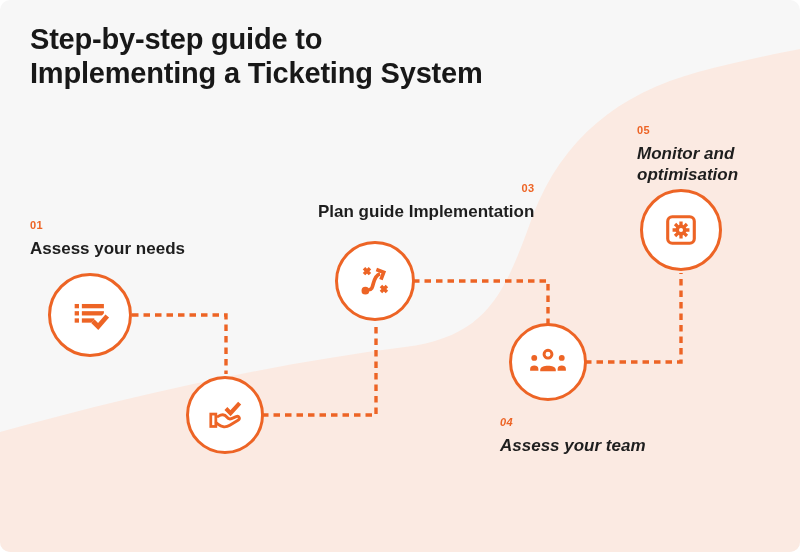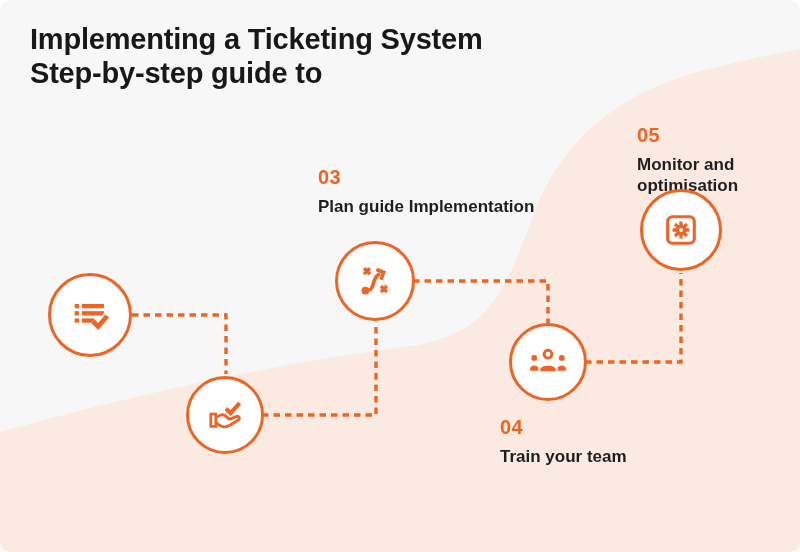--- a/index.html
+++ b/index.html
@@ -13,33 +13,33 @@
   }
   .bg-layer{position:absolute;left:0;top:0;width:800px;height:552px;display:block;}
   .page-title{
     position:absolute;left:30px;top:22px;margin:0;
     font-size:29px;line-height:34px;font-weight:700;
     color:var(--heading,#181818);letter-spacing:-0.2px;
   }
   .page-title span{display:block;}
   .step-text{position:absolute;}
   .step-number{
-    font-size:20px;font-weight:700;color:var(--accent,#ED6425);
+    font-size:11px;font-weight:700;color:var(--accent,#ED6425);
     margin-bottom:7px;letter-spacing:0.3px;
   }
   .step-label{
     font-size:17px;font-weight:700;color:var(--label,#1E1E1E);
     line-height:1.24;white-space:nowrap;
   }
   .text-1{left:30px;top:219px;}
   .text-2{left:172px;top:458px;}
-  .text-3{left:318px;top:166px;}
-  .text-4{left:500px;top:416px;}
+  .text-3{left:318px;top:182px;text-align:right;}
+  .text-4{left:500px;top:416px;font-style:italic;}
   .text-5{left:637px;top:124px;width:122px;}
-  .text-5 .step-label{white-space:normal;}
+  .text-5 .step-label{white-space:normal;font-style:italic;}
   .circle{
     position:absolute;border-radius:50%;
     background:var(--circle_fill,#FFFFFF);
     border:3px solid var(--accent,#ED6425);
     box-sizing:border-box;
     display:flex;align-items:center;justify-content:center;
   }
   .circle-1{left:48px;top:273px;width:84px;height:84px;}
   .circle-2{left:186px;top:376px;width:78px;height:78px;}
   .circle-3{left:335px;top:241px;width:80px;height:80px;}
@@ -56,33 +56,37 @@
     <path d="M0 432 C 130 396 270 364 405 347 C 488 336 505 293 533 215 C 563 138 618 94 698 72 C 736 62 773 54 800 49 L 800 552 L 0 552 Z" fill="var(--wave,#FBEAE2)"></path>
     <g fill="none" stroke="var(--accent,#ED6425)" stroke-width="3.4" stroke-dasharray="6.5 5">
       <path d="M132 315 H226 V374"></path>
       <path d="M262 415 H376 V323"></path>
       <path d="M413 281 H548 V325"></path>
       <path d="M585 362 H681 V273"></path>
     </g>
   </svg>
 
   <h1 class="page-title">
+    <span>Step-by-step guide to</span>
     <span>Implementing a Ticketing System</span>
-    <span>Step-by-step guide to</span>
   </h1>
 
+  <div class="step-text text-1">
+    <div class="step-number">01</div>
+    <div class="step-label">Assess your needs</div>
+  </div>
   <div class="step-text text-2">
   </div>
   <div class="step-text text-3">
     <div class="step-number">03</div>
     <div class="step-label">Plan guide Implementation</div>
   </div>
   <div class="step-text text-4">
     <div class="step-number">04</div>
-    <div class="step-label">Train your team</div>
+    <div class="step-label">Assess your team</div>
   </div>
   <div class="step-text text-5">
     <div class="step-number">05</div>
     <div class="step-label">Monitor and optimisation</div>
   </div>
 
   <div class="circle circle-1">
     <svg width="46" height="46" viewBox="0 0 48 48">
       <g fill="var(--accent,#ED6425)">
         <rect x="8" y="12.5" width="4.5" height="4.5"></rect>

